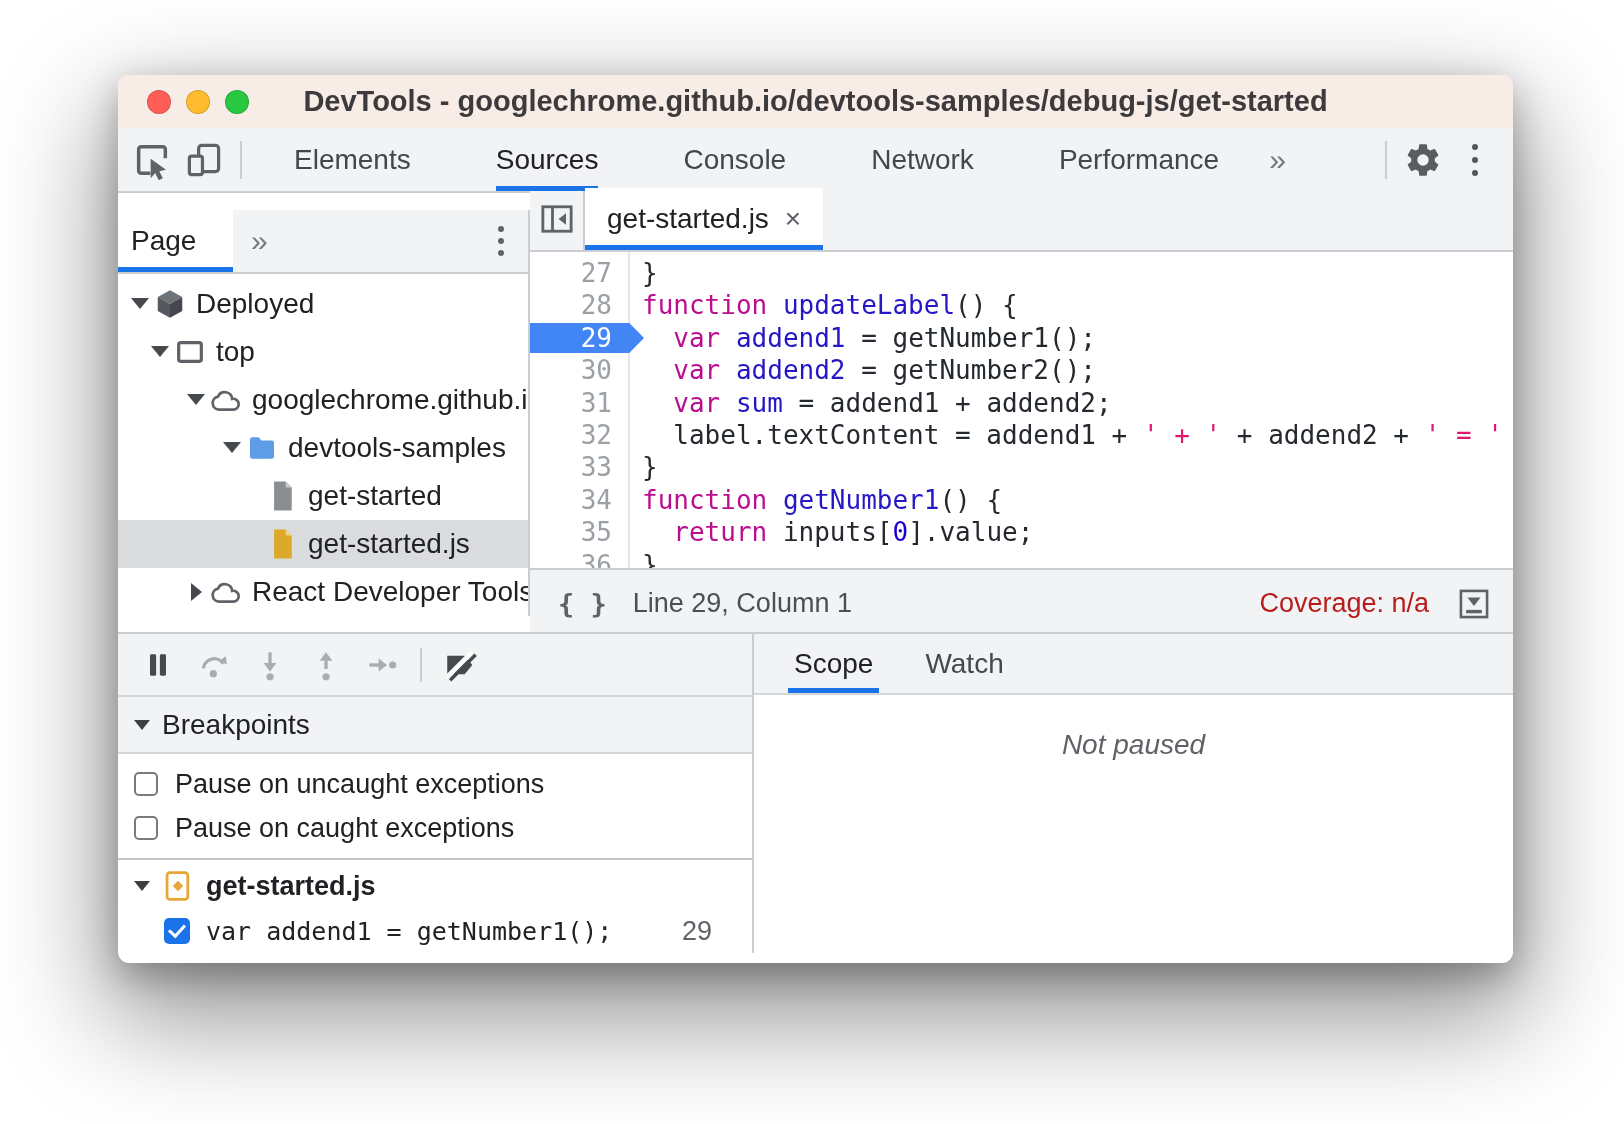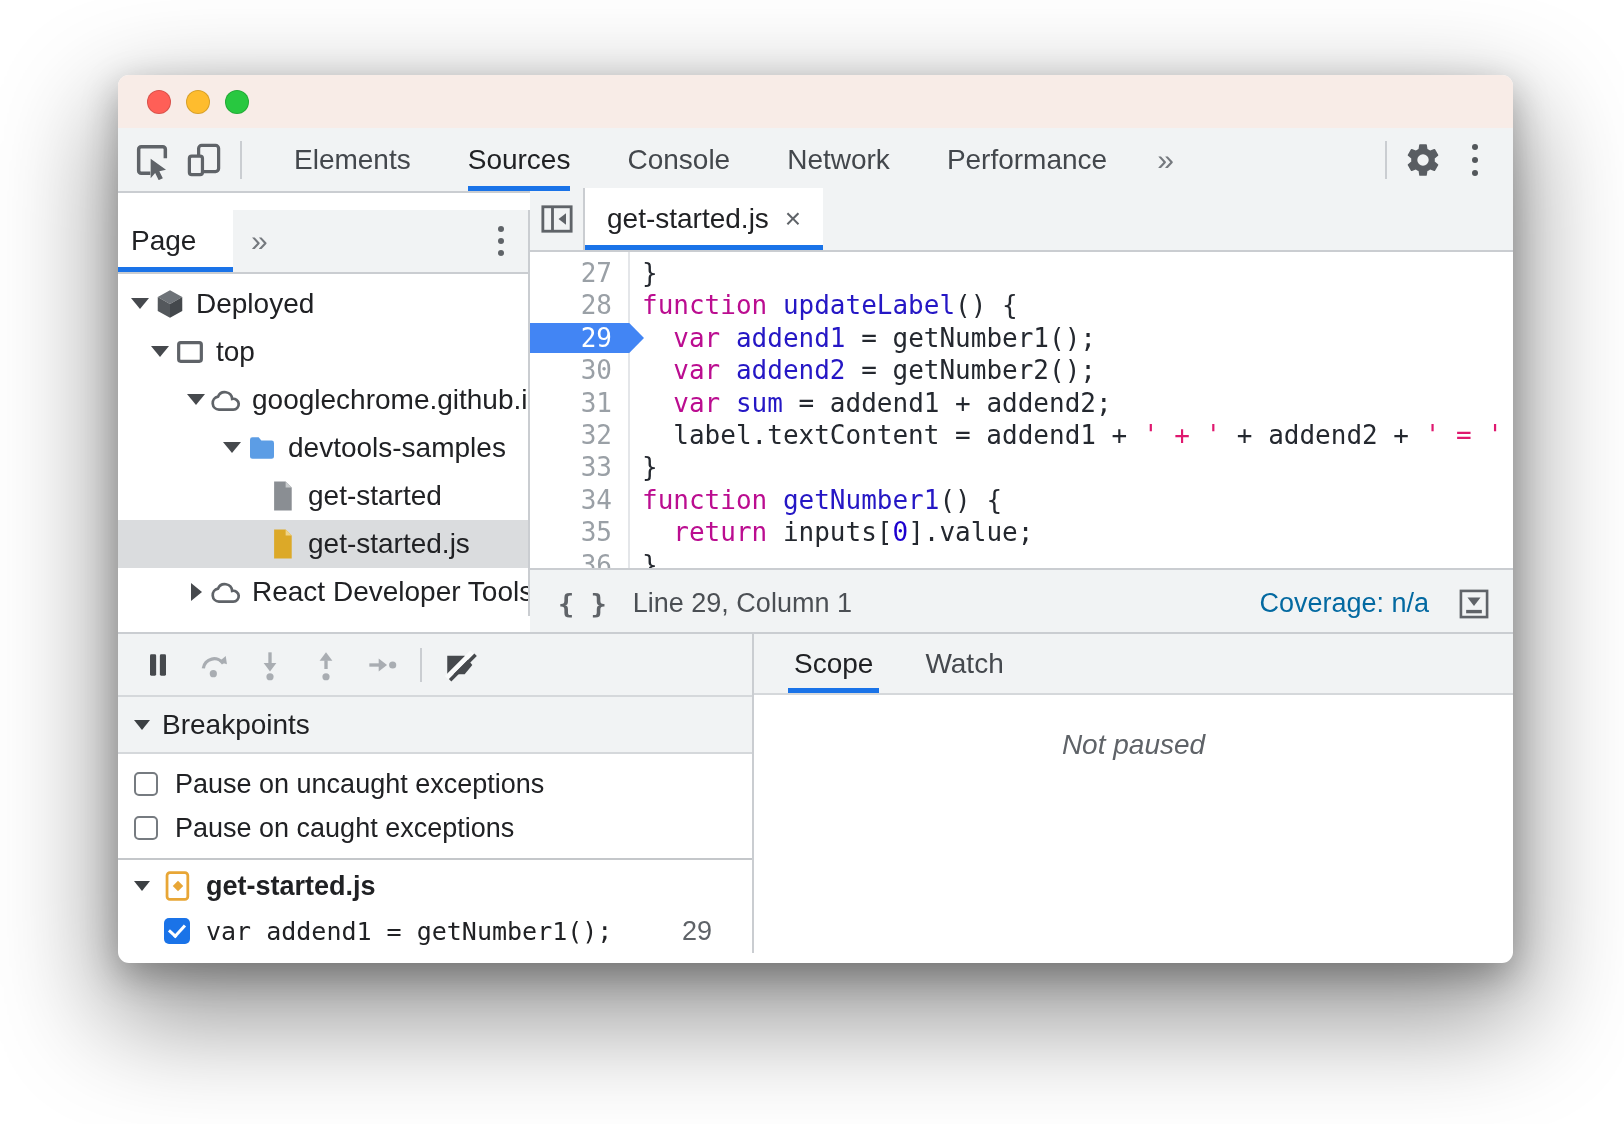--- a/index.html
+++ b/index.html
@@ -17,21 +17,21 @@
   .lights { position:absolute; left:29px; top:50%; transform:translateY(-50%);
             display:flex; gap:15px; }
   .light { width:24px; height:24px; border-radius:50%; border:1px solid rgba(0,0,0,.15); }
   .wtitle { font-size:29px; font-weight:700; color:#3C3A3C; }
 
   
   .toolbar { height:65px; background:#F1F3F4; border-bottom:2px solid #CACDD1;
              display:flex; align-items:center; flex:none; }
   .tool-btn { width:52px; height:52px; display:flex; align-items:center; justify-content:center; }
   .vsep { width:2px; height:38px; background:#CACDD1; margin:0 10px; flex:none; }
-  .dtabs { display:flex; align-items:stretch; height:100%; margin-left:42px; gap:57px; }
+  .dtabs { display:flex; align-items:stretch; height:100%; margin-left:42px; gap:85px; }
   .dtab { display:flex; align-items:center; font-size:28px; color:#43474C; position:relative; cursor:default; }
   .dtab.active { color:#202124; }
   .dtab.active::after { content:""; position:absolute; left:0; right:0; bottom:0; height:5px; background:#1A73E8; }
   .more-tabs { font-size:30px; color:#75797E; display:flex; align-items:center; margin-left:50px; }
   .toolbar-right { margin-left:auto; display:flex; align-items:center; }
   .kebab { display:flex; flex-direction:column; gap:7px; align-items:center; padding:0 6px; }
   .kebab i { width:6px; height:6px; border-radius:50%; background:#53575B; }
 
   
   .top-region { height:439px; display:flex; flex:none;align-items:center; }
@@ -78,21 +78,21 @@
   .cline { height:32.4px; line-height:32.4px; white-space:pre; color:#24282F; }
   .tk-k { color:#BB0D90; }
   .tk-d { color:#2517C5; }
   .tk-s { color:#DF186F; }
   .tk-n { color:#1C00CF; }
 
   .statusbar { height:69px; border-top:2px solid #CACDD1; background:#F1F3F4; flex:none;
                display:flex; align-items:center; padding:0 20px; }
   .pretty-btn { font-family:"DejaVu Sans Mono", monospace; font-size:27px; font-weight:700; color:#5F6368; padding:0 8px; }
   .pos-text { font-size:27px; color:#4B4F54; margin-left:18px; }
-  .coverage { margin-left:auto; font-size:27px; color:#0369a1; }
+  .coverage { margin-left:auto; font-size:27px; color:#b91c1c; }
   .drawer-btn { margin-left:26px; width:38px; display:flex; justify-content:center; }
 
   
   .debug-panel { width:636px; border-right:2px solid #CACDD1; display:flex; flex-direction:column; flex:none; overflow:hidden; }
   .debug-toolbar { height:61px; background:#F1F3F4; display:flex; align-items:center; padding-left:12px; flex:none; }
   .dbg-btn { width:56px; height:52px; display:flex; align-items:center; justify-content:center; }
   .dbg-sep { width:2px; height:34px; background:#CACDD1; margin:0 10px; }
   .bp-header { height:59px; background:#F1F3F4; border-top:2px solid #D5D8DB; border-bottom:2px solid #D5D8DB;
                display:flex; align-items:center; padding-left:16px; gap:12px; flex:none; }
   .bp-header .tri-d { border-left-width:8px; border-right-width:8px; border-top-width:10px; border-top-color:#3C4043; }
@@ -126,20 +126,21 @@
 <body>
 
 <div class="window">
 
   <div class="titlebar">
     <div class="lights">
       <div class="light" style="background:#FF5F57"></div>
       <div class="light" style="background:#FEBC2E"></div>
       <div class="light" style="background:#28C840"></div>
     </div>
+    <div class="wtitle">DevTools - googlechrome.github.io/devtools-samples/debug-js/get-started</div>
   </div>
 
   <div class="toolbar">
     <div class="tool-btn" id="ic-inspect" style="margin-left:8px">
         <svg width="40" height="40" viewBox="0 0 24 24">
           <path d="M11 20H5.5A1.5 1.5 0 0 1 4 18.5v-13A1.5 1.5 0 0 1 5.5 4h13A1.5 1.5 0 0 1 20 5.5V11" fill="none" stroke="#5F6368" stroke-width="2.1"></path>
           <path d="M11.2 11.2l9.2 6.6-4 .9 2.1 4.2-2.5 1.2-2.1-4.3-2.7 3.2z" fill="#5F6368"></path>
         </svg>
       </div>
     <div class="tool-btn" id="ic-device">

